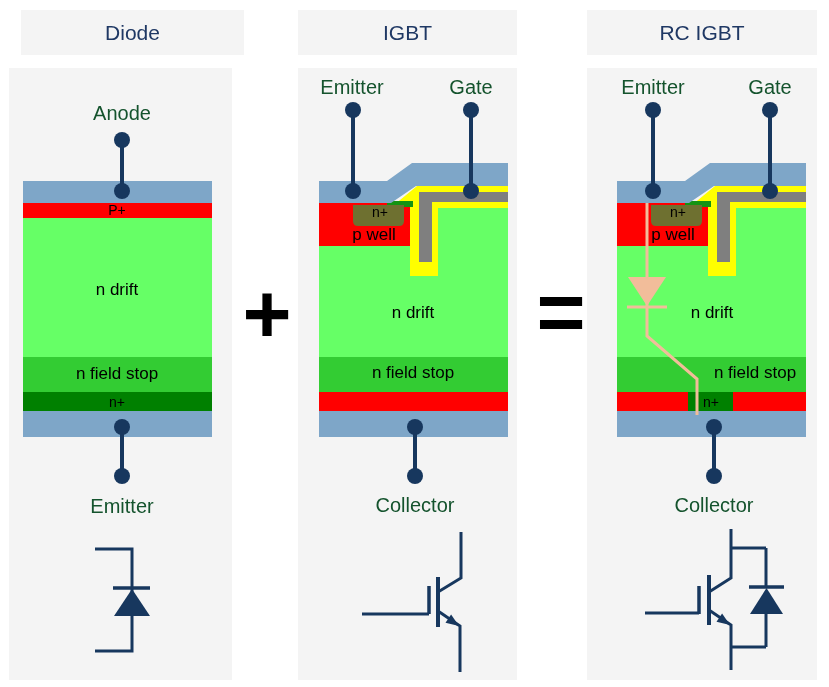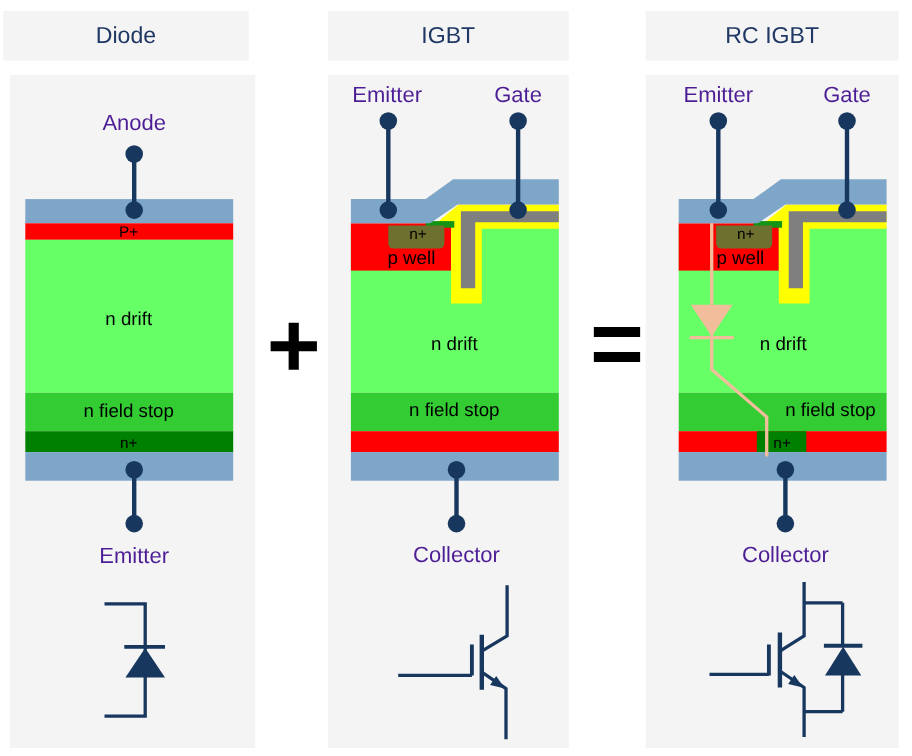--- a/index.html
+++ b/index.html
@@ -4,37 +4,37 @@
 <style>
   html,body{margin:0;padding:0;background:#ffffff;}
   .stage{position:relative;width:829px;height:687px;background:#ffffff;overflow:hidden;
          font-family:"Liberation Sans",sans-serif;}
   .hdr{position:absolute;height:45px;background:#f4f4f4;color:#1f3864;font-size:21px;
        display:flex;align-items:center;justify-content:center;}
   .panel{position:absolute;top:68px;height:612px;background:#f4f4f4;}
   svg.overlay{position:absolute;left:0;top:0;}
   .lbl{position:absolute;transform:translate(-50%,-50%);color:#000000;font-size:17px;white-space:nowrap;}
   .sm{font-size:14px;}
-  .tlabel{position:absolute;transform:translate(-50%,-50%);color:#4c1d95;font-size:20px;white-space:nowrap;}
+  .tlabel{position:absolute;transform:translate(-50%,-50%);color:#14532d;font-size:20px;white-space:nowrap;}
   .op{position:absolute;transform:translate(-50%,-50%);color:#000000;font-size:84px;font-weight:bold;line-height:1;}
   .pin{stroke:#17375e;stroke-width:4;}
   .dot{fill:#17375e;}
   .sym{stroke:#17375e;stroke-width:3;fill:none;}
   .bar{stroke:#17375e;stroke-width:3.5;fill:none;}
   .mainbar{stroke:#17375e;stroke-width:4;fill:none;}
   .symf{fill:#17375e;stroke:none;}
   .fwd{stroke:#f2bd9a;stroke-width:3;fill:none;}
   .fwdf{fill:#f2bd9a;stroke:none;}
 </style>
 </head>
 <body>
 
 <div class="stage">
 
-  <div class="hdr" style="left:3px;top:10px;width:223px;">
+  <div class="hdr" style="left:21px;top:10px;width:223px;">
     <span>Diode</span>
   </div>
   <div class="hdr" style="left:298px;top:10px;width:219px;">
     <span>IGBT</span>
   </div>
   <div class="hdr" style="left:587px;top:10px;width:230px;">
     <span>RC IGBT</span>
   </div>
 
   <div class="panel" style="left:9px;width:223px;"></div>

